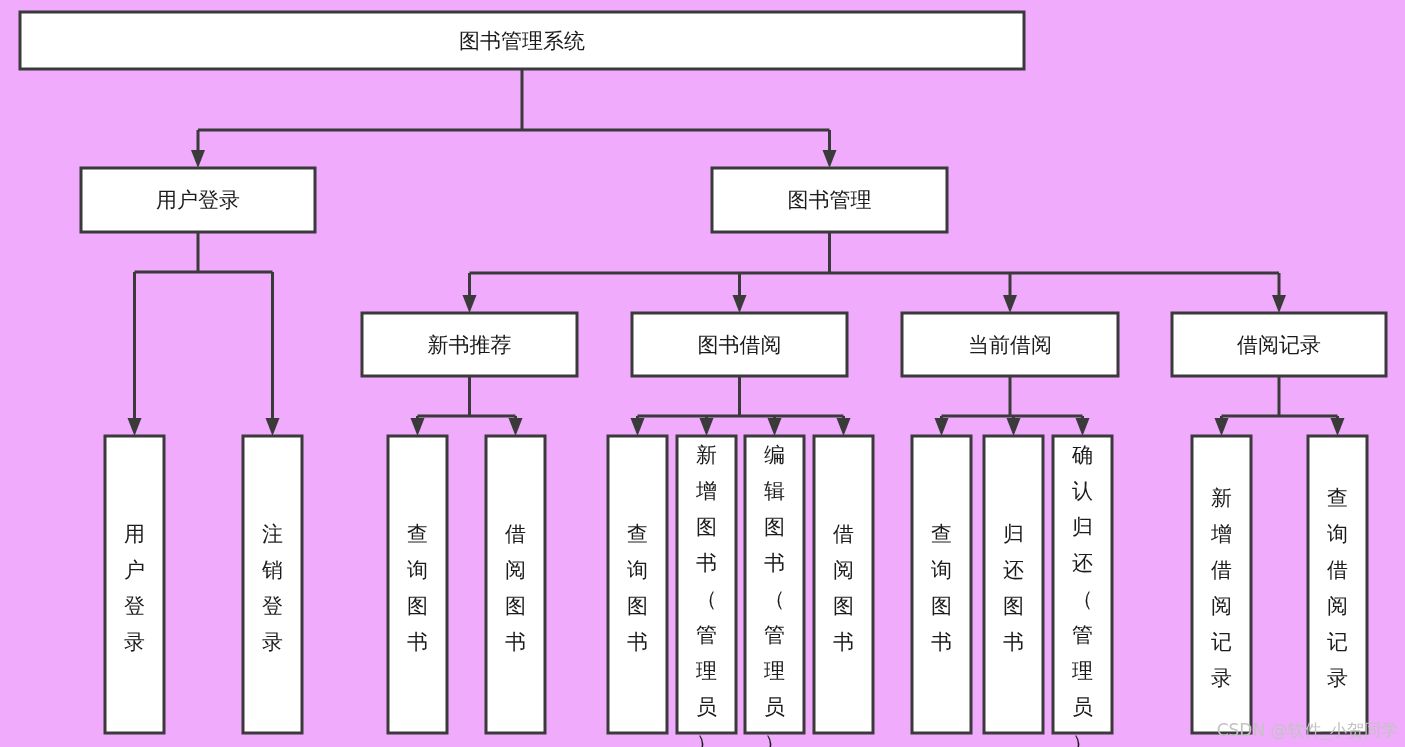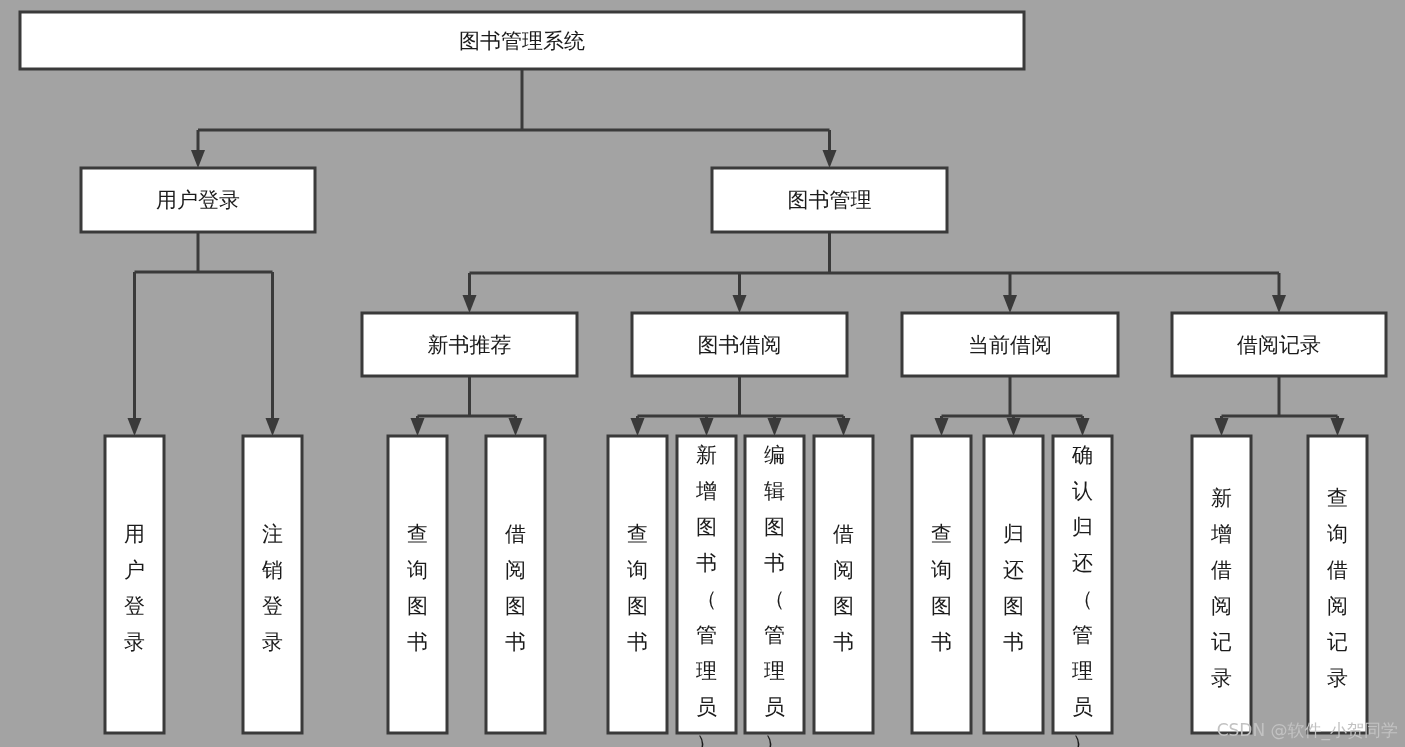--- a/index.html
+++ b/index.html
@@ -8,21 +8,21 @@
     padding: 0;
     background: #ffffff;
   }
   body {
     font-family: "DejaVu Sans", "Liberation Sans", sans-serif;
   }
   #diagram-root {
     position: relative;
     width: 1405px;
     height: 747px;
-    background: #a3a3a3;
+    background: #f0abfc;
     overflow: hidden;
   }
   svg.diagram-svg {
     position: absolute;
     left: 0;
     top: 0;
     width: 1405px;
     height: 747px;
     display: block;
   }

